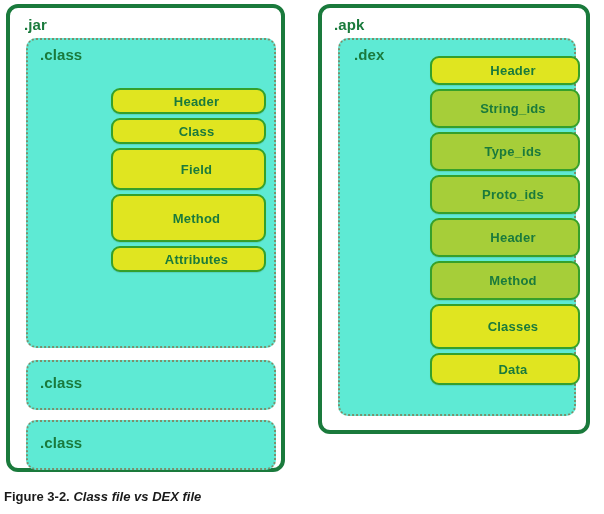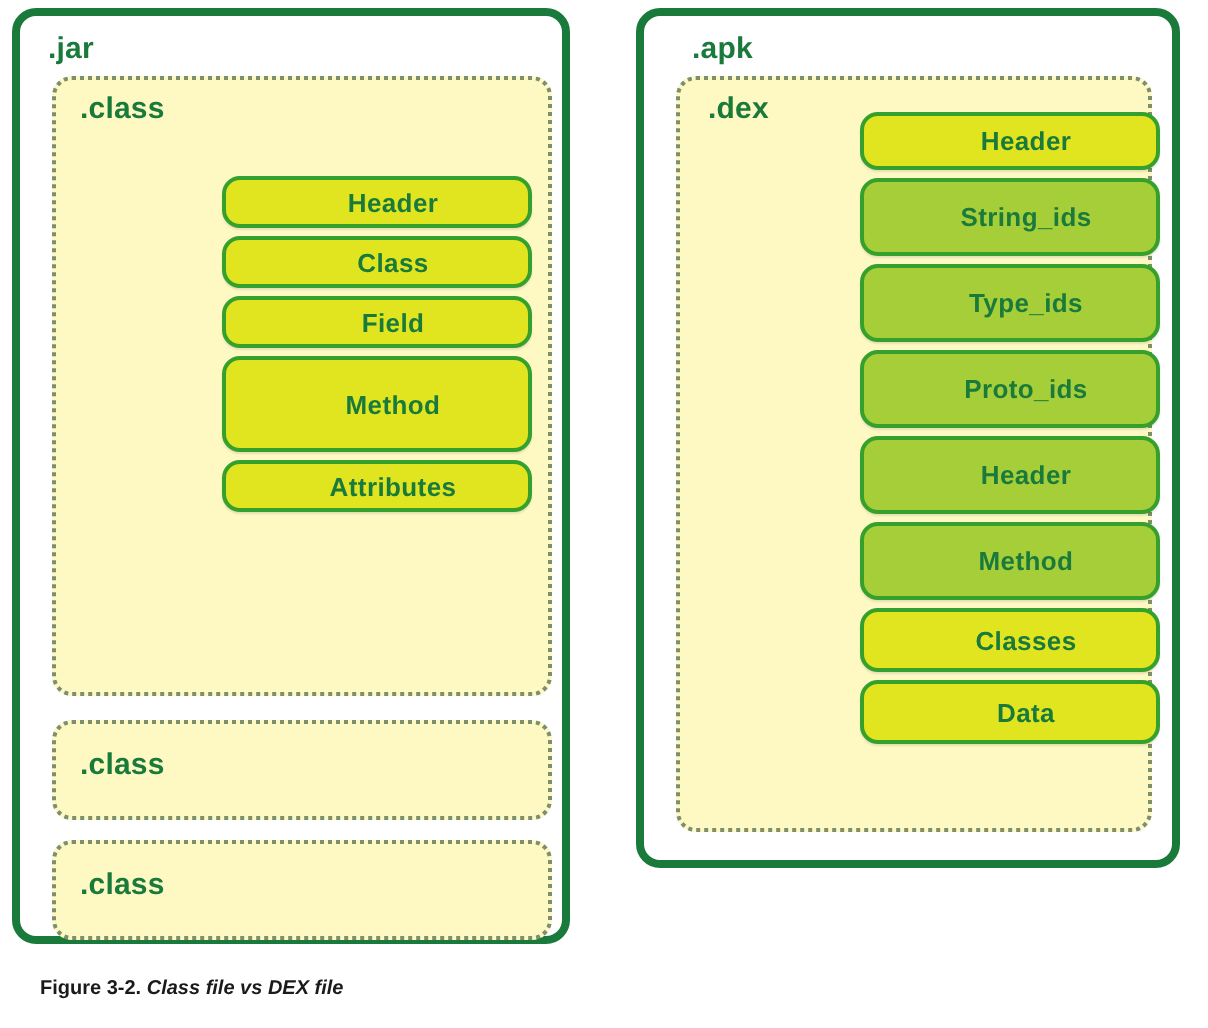--- a/index.html
+++ b/index.html
@@ -34,39 +34,39 @@
     box-sizing: border-box;
   }
   #jar-container  { left: 6px;   top: 4px;  width: 279px; height: 468px; }
   #apk-container  { left: 318px; top: 4px;  width: 272px; height: 430px; }
 
   
   .dotted-box {
     position: absolute;
     border: 2px dotted #7d8f6d;
     border-radius: 10px;
-    background: #fef9c3;
+    background: #5eead4;
     box-sizing: border-box;
   }
   #class-box-1 { left: 16px; top: 30px;  width: 250px; height: 310px; }
   #class-box-2 { left: 16px; top: 352px; width: 250px; height: 50px; }
   #class-box-3 { left: 16px; top: 412px; width: 250px; height: 50px; }
   #dex-box     { left: 16px; top: 30px;  width: 238px; height: 378px; }
 
   
   .label {
     position: absolute;
     color: #1a7a3c;
     font-size: 15px;
     font-weight: 700;
     letter-spacing: .1px;
     white-space: nowrap;
   }
   #label-jar   { left: 14px; top: 8px; }
-  #label-apk   { left: 24px; top: 8px; }
+  #label-apk   { left: 12px; top: 8px; }
   #label-class-1 { left: 12px; top: 6px; }
   #label-class-2 { left: 12px; top: 12px; }
   #label-class-3 { left: 12px; top: 12px; }
   #label-dex   { left: 14px; top: 6px; }
 
   
   .block-col {
     position: absolute;
     display: flex;
     flex-direction: column;
@@ -100,21 +100,21 @@
 
   <div class="container" id="jar-container">
     <div class="label" id="label-jar">.jar</div>
 
     <div class="dotted-box" id="class-box-1">
       <div class="label" id="label-class-1">.class</div>
 
       <div class="block-col" id="jar-blocks">
         <div class="block yellow" style="height:26px">Header</div>
         <div class="block yellow" style="height:26px">Class</div>
-        <div class="block yellow" style="height:26px">Field</div>
+        <div class="block yellow" style="height:42px">Field</div>
         <div class="block yellow" style="height:48px">Method</div>
         <div class="block yellow" style="height:26px">Attributes</div>
       </div>
     </div>
 
     <div class="dotted-box" id="class-box-2">
       <div class="label" id="label-class-2">.class</div>
     </div>
 
     <div class="dotted-box" id="class-box-3">
@@ -128,23 +128,23 @@
     <div class="dotted-box" id="dex-box">
       <div class="label" id="label-dex">.dex</div>
 
       <div class="block-col" id="dex-blocks">
         <div class="block yellow" style="height:29px">Header</div>
         <div class="block green" style="height:39px">String_ids</div>
         <div class="block green" style="height:39px">Type_ids</div>
         <div class="block green" style="height:39px">Proto_ids</div>
         <div class="block green" style="height:39px">Header</div>
         <div class="block green" style="height:39px">Method</div>
-        <div class="block yellow" style="height:32px">Classes</div>
+        <div class="block yellow" style="height:45px">Classes</div>
         <div class="block yellow" style="height:32px">Data</div>
       </div>
     </div>
   </div>
 
-  <div style="position:absolute;left:20px;top:489px;white-space:nowrap;color:#1a1a1a;font-size:10px;">
+  <div style="position:absolute;left:4px;top:489px;white-space:nowrap;color:#1a1a1a;font-size:13px;">
     <span style="font-weight:700;">Figure 3-2.</span><span>&nbsp;</span><span style="font-style:italic;font-weight:700;">Class file vs DEX file</span>
   </div>
 
 </div>
 
 </body></html>

